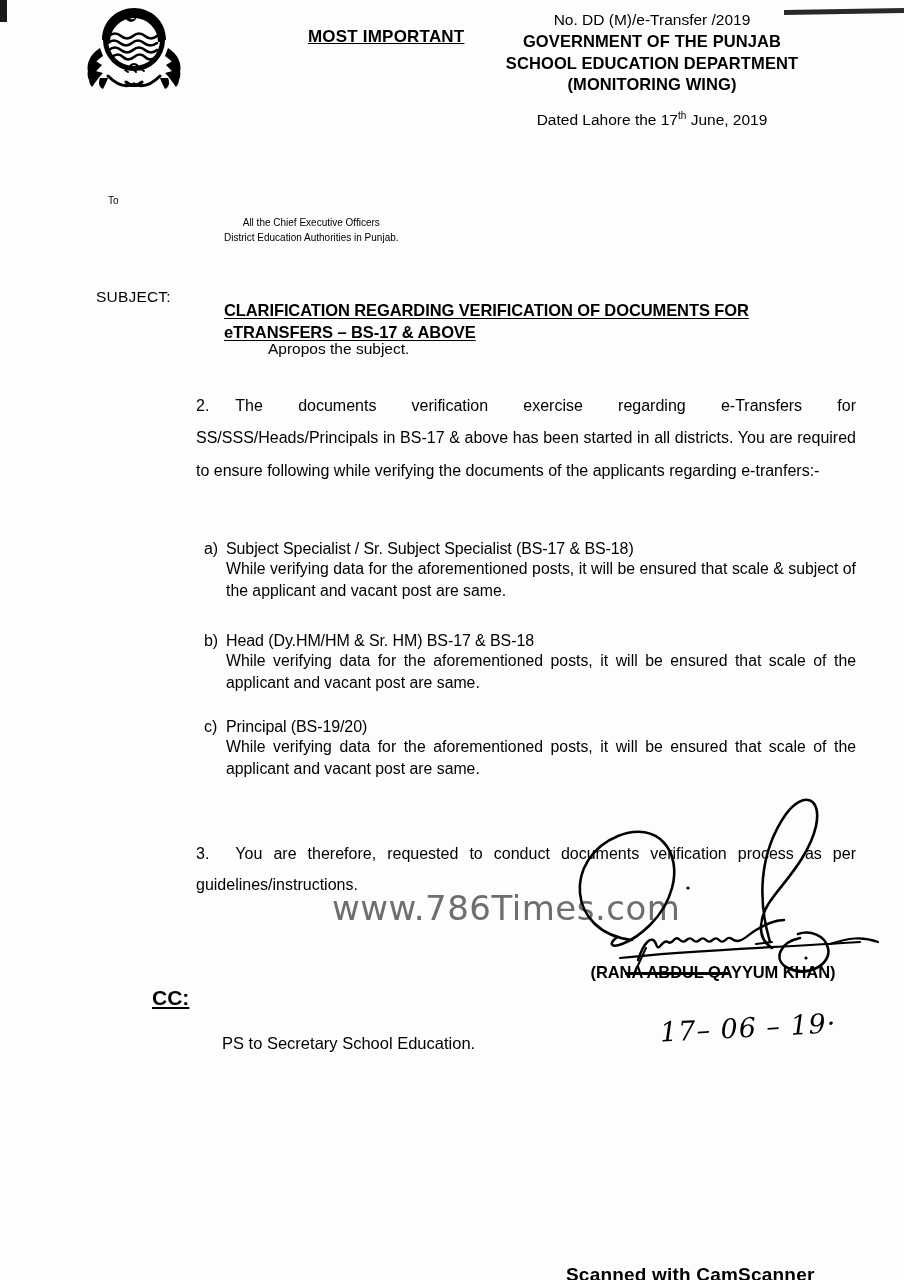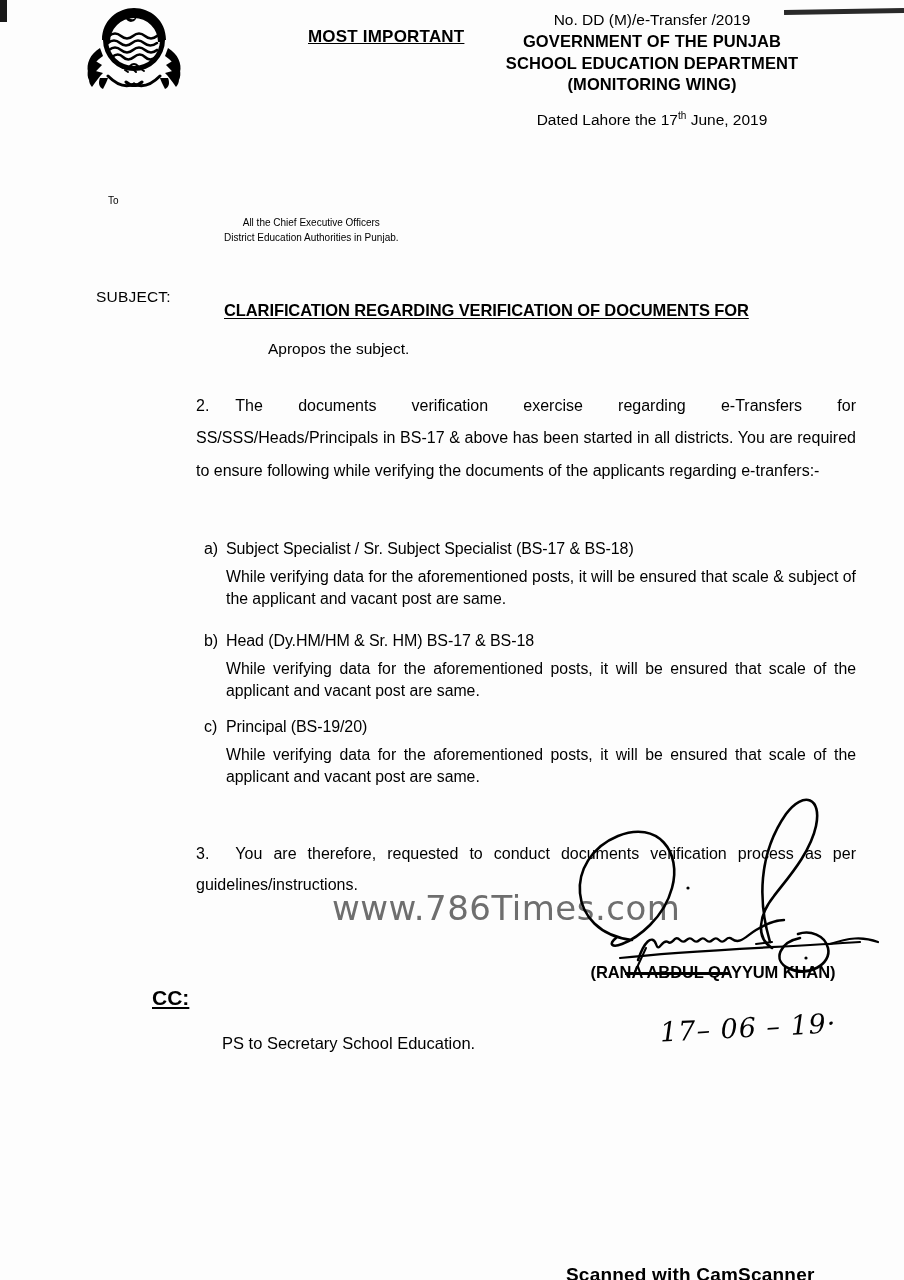--- a/index.html
+++ b/index.html
@@ -153,21 +153,20 @@
     font-weight: normal;
     letter-spacing: -0.1px;
   }
   .clause-head .ltr { display: inline-block; width: 22px; }
   .clause-body {
     margin-left: 22px;
     font-size: 15.8px;
     line-height: 1.38;
     text-align: justify;
     width: 630px;
-    margin-top: 8px;
   }
 
   #clause-a { left: 204px; top: 540px; }
   #clause-b { left: 204px; top: 632px; }
   #clause-c { left: 204px; top: 718px; }
 
   
   .para3 {
     position: absolute;
     left: 196px; top: 838px;
@@ -312,20 +311,21 @@
 
   <div class="to-label">To</div>
   <div class="addressee">
     <div>All the Chief Executive Officers</div>
     <div>District Education Authorities in Punjab.</div>
   </div>
 
   <div class="subject-label">SUBJECT:</div>
   <div class="subject-body">
     <div><span class="u">CLARIFICATION REGARDING VERIFICATION OF DOCUMENTS FOR</span></div>
+    <div><span class="u">eTRANSFERS – BS-17 &amp; ABOVE</span></div>
   </div>
   <div class="apropos">Apropos the subject.</div>
 
   <div class="para2">
     <span class="num">2.</span><span>The documents verification exercise regarding e-Transfers for SS/SSS/Heads/Principals in BS-17 &amp; above has been started in all districts. You are required to ensure following while verifying the documents of the applicants regarding e-tranfers:-</span>
   </div>
 
   <div class="clause" id="clause-a">
     <div class="clause-head"><span class="ltr">a)</span><span>Subject Specialist / Sr. Subject Specialist (BS-17 &amp; BS-18)</span></div>
     <div class="clause-body">While verifying data for the aforementioned posts, it will be ensured that scale &amp; subject of the applicant and vacant post are same.</div>

